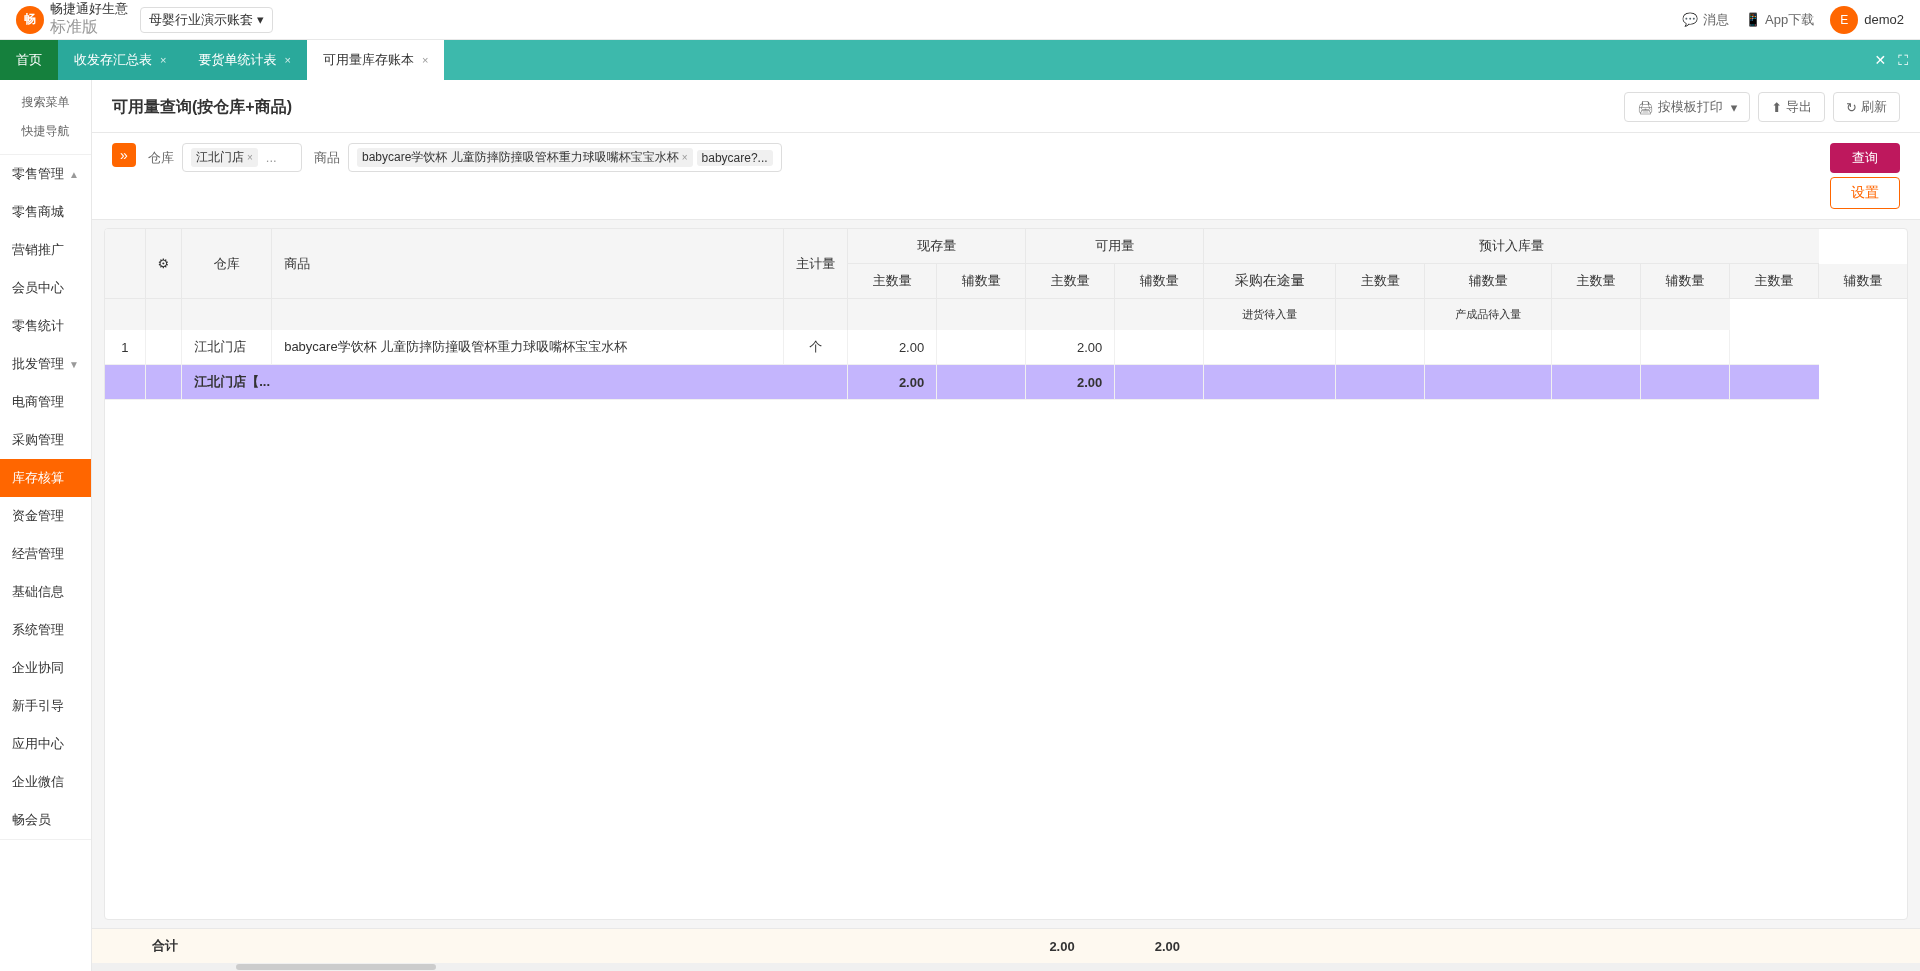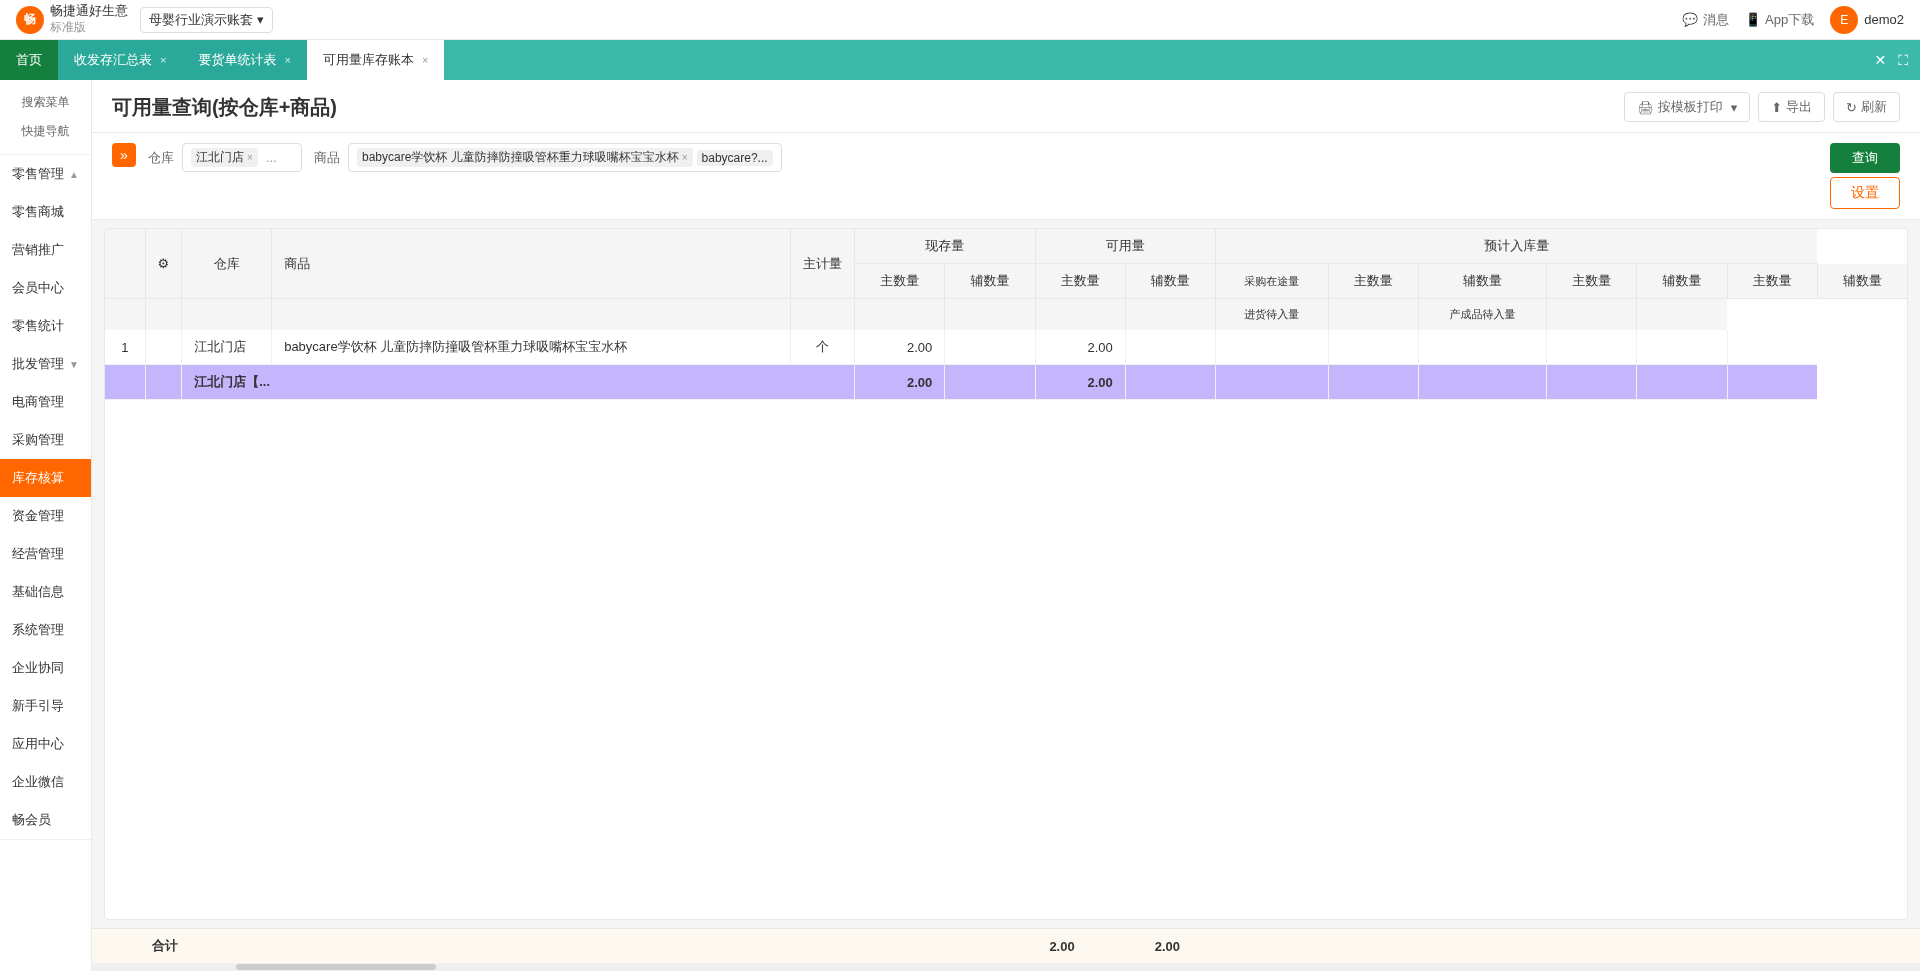--- a/index.html
+++ b/index.html
@@ -13,21 +13,21 @@
       align-items: center;
       justify-content: space-between;
       padding: 0 16px;
       border-bottom: 1px solid #e8e8e8;
       flex-shrink: 0;
     }
     .top-bar-left { display: flex; align-items: center; gap: 12px; }
     .logo-area { display: flex; align-items: center; gap: 6px; }
     .logo-icon { width: 28px; height: 28px; background: #ff6600; border-radius: 50%; display: flex; align-items: center; justify-content: center; color: white; font-size: 12px; font-weight: bold; }
     .logo-text { font-size: 13px; color: #333; line-height: 1.2; }
-    .logo-sub { font-size: 12px; color: #999; }
+    .logo-sub { font-size: 16px; color: #999; }
     .industry-selector {
       display: flex; align-items: center; gap: 4px;
       border: 1px solid #ddd; border-radius: 4px;
       padding: 3px 8px; cursor: pointer; background: #fff;
       font-size: 13px; color: #333;
     }
     .top-bar-right { display: flex; align-items: center; gap: 16px; }
     .top-btn { display: flex; align-items: center; gap: 4px; color: #666; font-size: 13px; cursor: pointer; }
     .avatar { width: 28px; height: 28px; border-radius: 50%; background: #ff6600; display: flex; align-items: center; justify-content: center; color: white; font-size: 12px; overflow: hidden; }
     .user-name { color: #333; font-size: 13px; }
@@ -126,21 +126,21 @@
     
     .page-header {
       background: #fff;
       padding: 12px 20px 10px;
       display: flex;
       align-items: center;
       justify-content: space-between;
       border-bottom: 1px solid #e8e8e8;
       flex-shrink: 0;
     }
-    .page-title { font-size: 20px; color: #333; font-weight: bold; }
+    .page-title { font-size: 16px; color: #333; font-weight: bold; }
     .header-actions { display: flex; align-items: center; gap: 8px; }
     .header-btn {
       display: flex; align-items: center; gap: 4px;
       padding: 5px 12px;
       border-radius: 4px;
       font-size: 13px;
       cursor: pointer;
       border: 1px solid #ddd;
       background: #fff;
       color: #666;
@@ -170,21 +170,21 @@
     .filter-tag {
       display: flex; align-items: center; gap: 3px;
       background: #f0f0f0; border-radius: 3px;
       padding: 1px 5px; font-size: 12px; color: #333;
     }
     .filter-tag .tag-close { cursor: pointer; color: #999; font-size: 10px; }
     .filter-dots { color: #999; cursor: pointer; padding: 0 4px; }
     .filter-tags-long { min-width: 420px; }
     .query-btn {
       padding: 6px 20px;
-      background: #15803d;
+      background: #be185d;
       color: white;
       border: none;
       border-radius: 4px;
       cursor: pointer;
       font-size: 13px;
     }
     .settings-btn {
       padding: 6px 20px;
       background: #fff;
       color: #ff6600;
@@ -453,21 +453,21 @@
             <th rowspan="2" style="width:60px;">主计量</th>
             <th colspan="2">现存量</th>
             <th colspan="2">可用量</th>
             <th colspan="6">预计入库量</th>
           </tr>
           <tr>
             <th>主数量</th>
             <th>辅数量</th>
             <th>主数量</th>
             <th>辅数量</th>
-            <th style="font-size:11px;">采购在途量</th>
+            <th style="font-size:14px;">采购在途量</th>
             <th>主数量</th>
             <th>辅数量</th>
             <th>主数量</th>
             <th>辅数量</th>
             <th>主数量</th>
             <th>辅数量</th>
           </tr>
           <tr style="background:#f5f5f5;">
             <th style="border-bottom:none;"></th>
             <th style="border-bottom:none;"></th>

